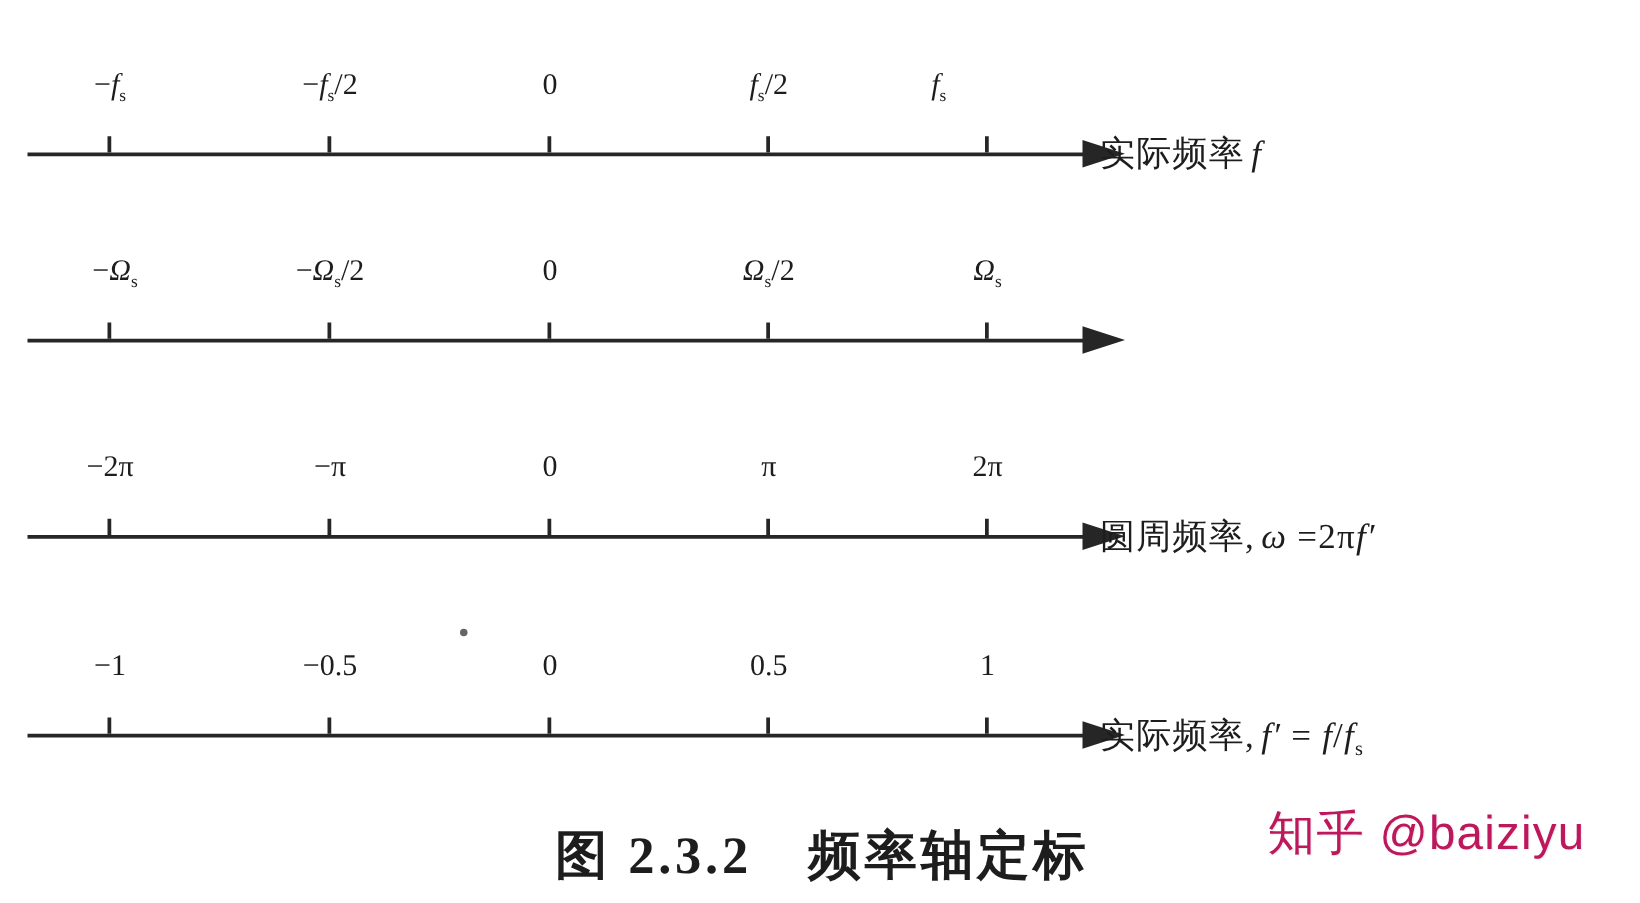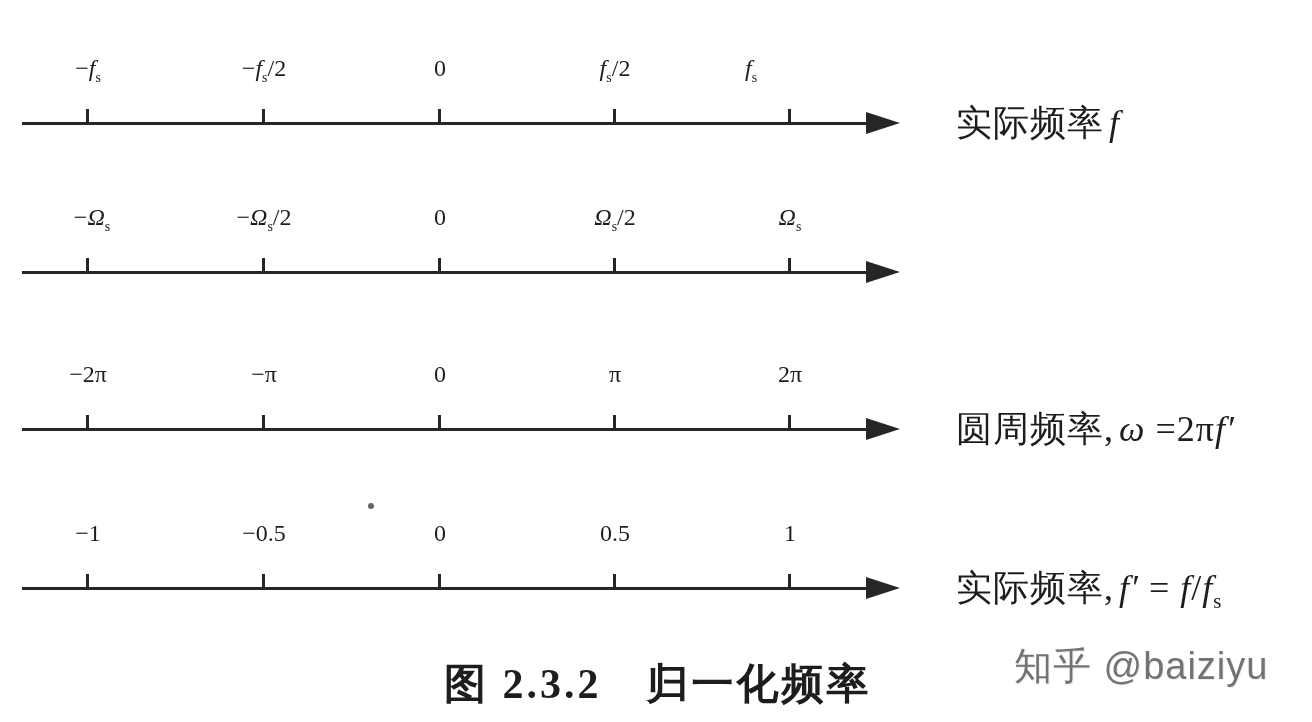--- a/index.html
+++ b/index.html
@@ -15,33 +15,33 @@
     border-left:34px solid #262626; border-top:11px solid transparent; border-bottom:11px solid transparent;
   }
   .tick { position:absolute; top:56px; width:3px; height:13px; background:#262626; }
   .tick-label {
     position:absolute; top:2px; transform:translateX(-50%);
     font-size:24px; line-height:1.12; white-space:nowrap;
   }
   .tick-label sub { font-size:0.58em; line-height:0; }
   .it { font-style:italic; }
   .axis-title {
-    position:absolute; left:956px; top:71px; transform:translateY(-52%);
-    font-size:36px; white-space:nowrap; letter-spacing:1px;
+    position:absolute; left:880px; top:71px; transform:translateY(-52%);
+    font-size:28px; white-space:nowrap; letter-spacing:1px;
   }
   .axis-title .m { margin-left:5px; }
   .axis-title sub { font-size:0.58em; line-height:0; }
   .caption {
     position:absolute; left:444px; top:656px;
     font-size:42px; font-weight:600; letter-spacing:3px; white-space:nowrap;
   }
   .watermark {
     position:absolute; left:1014px; top:641px;
     font-family:"Liberation Sans","DejaVu Sans",sans-serif;
-    font-size:38px; letter-spacing:1px; color:#737373;
+    font-size:38px; letter-spacing:1px; color:#be185d;
     text-shadow:1px 1px 1px #ececec; white-space:nowrap;
   }
   .speck { position:absolute; left:368px; top:503px; width:6px; height:6px; border-radius:50%; background:#4a4a4a; opacity:.85; }
 </style>
 </head>
 <body>
 
 <div class="axis" style="top:53px">
   <div class="axis-line"></div>
   <div class="arrowhead"></div>
@@ -100,15 +100,15 @@
   <div class="tick-label" style="left:88px"><span>−</span><span>1</span></div>
   <div class="tick-label" style="left:264px"><span>−</span><span>0.5</span></div>
   <div class="tick-label" style="left:440px"><span>0</span></div>
   <div class="tick-label" style="left:615px"><span>0.5</span></div>
   <div class="tick-label" style="left:790px"><span>1</span></div>
   <div class="axis-title"><span>实际频率,</span><span class="it m">f′</span><span> = </span><span class="it">f</span><span>/</span><span class="it">f</span><sub>s</sub></div>
 </div>
 
 <div class="speck"></div>
 
-<div class="caption">图 2.3.2　归一化频率</div>
+<div class="caption">图 2.3.2　频率轴定标</div>
 
 <div class="watermark">知乎 @baiziyu</div>
 
 </body></html>

